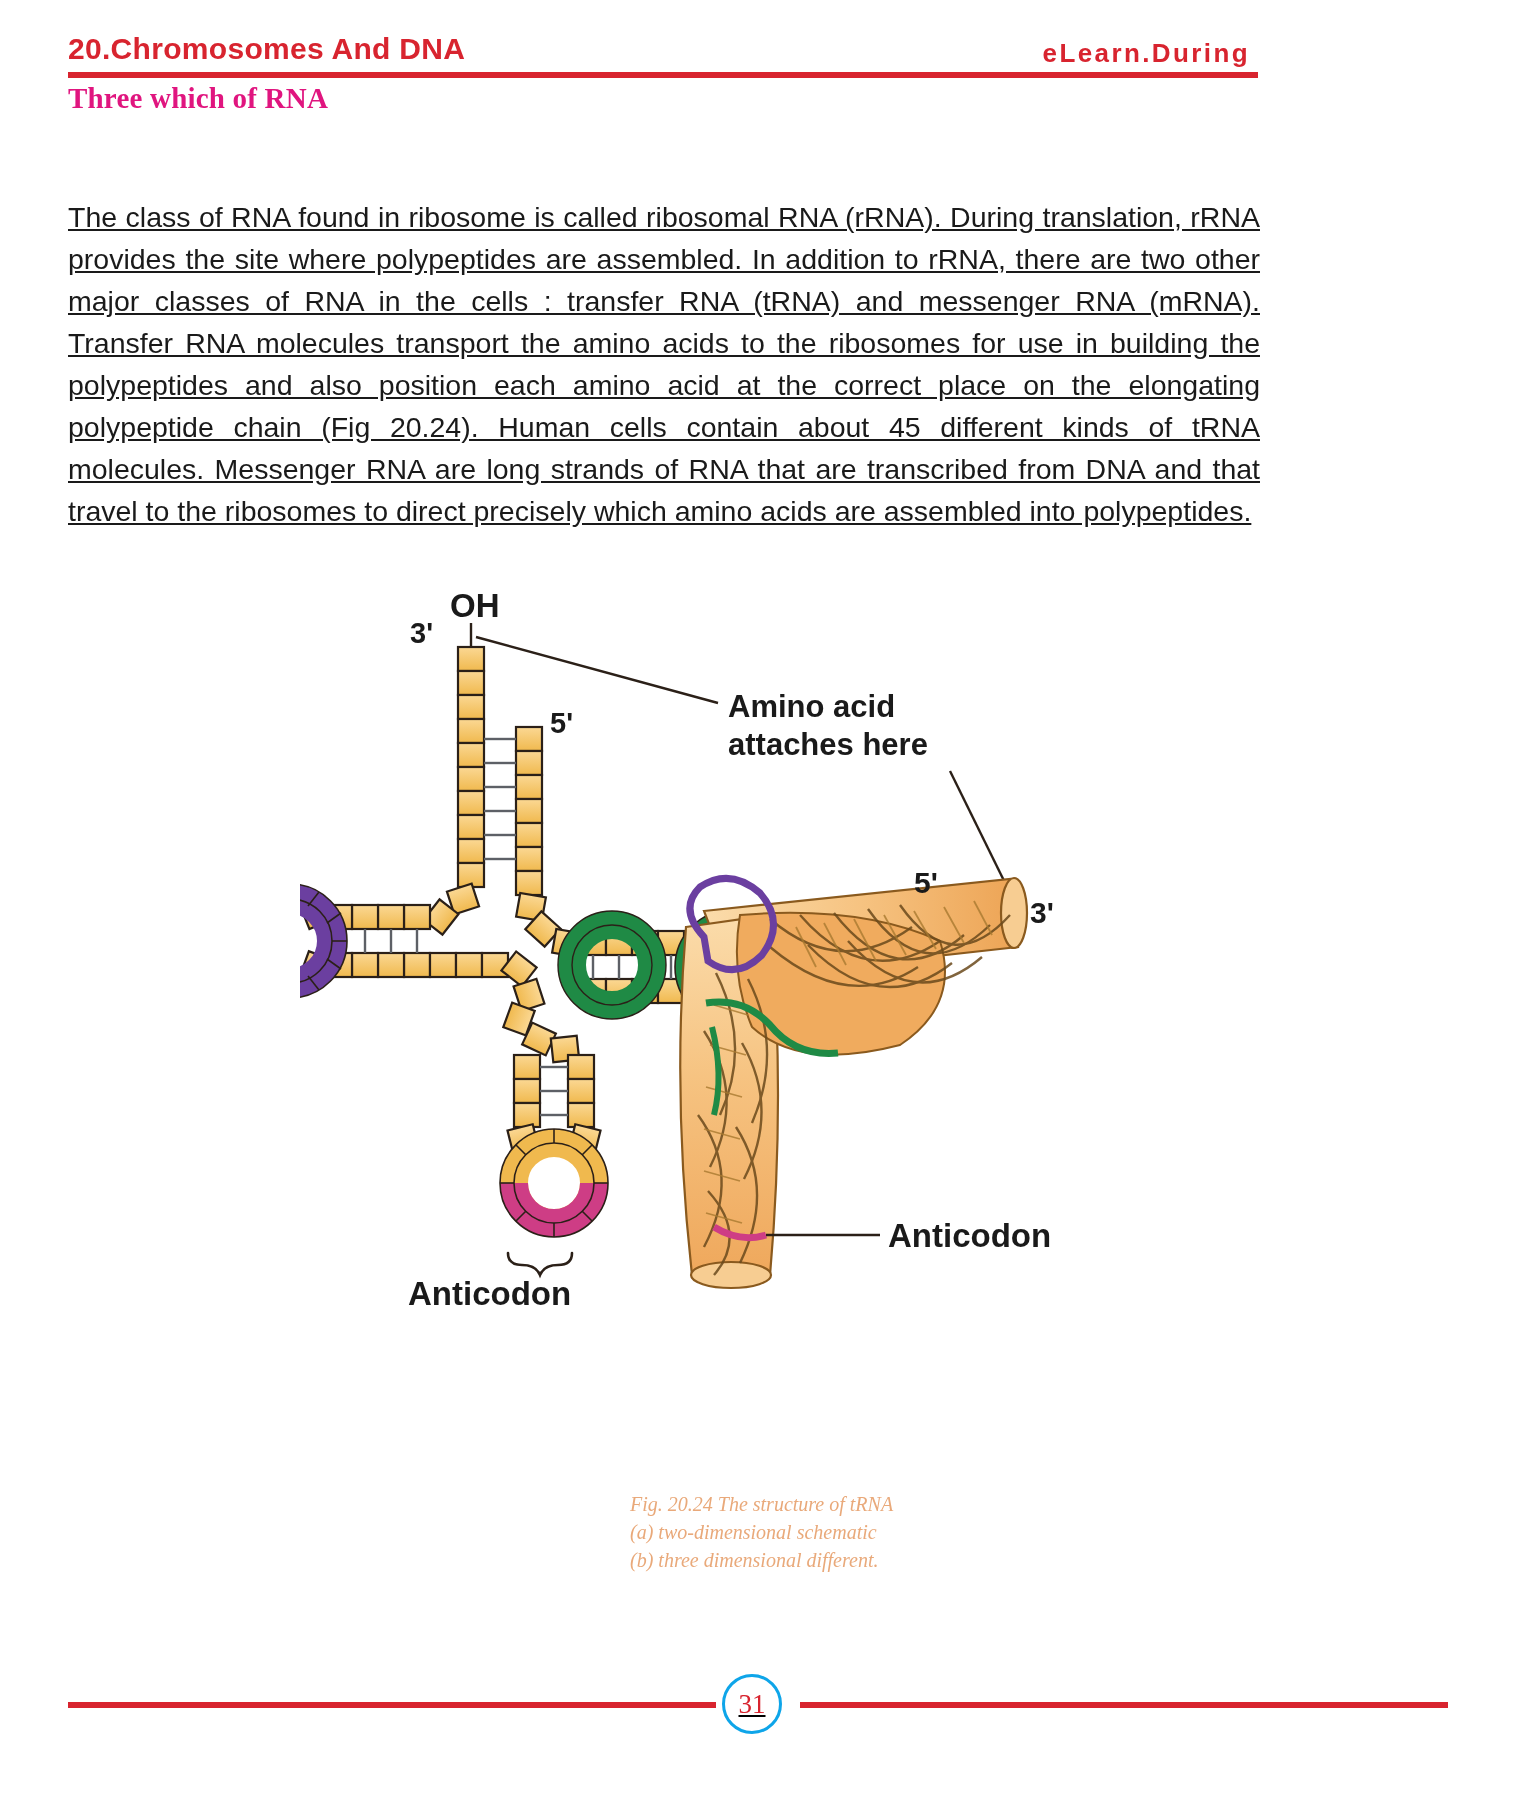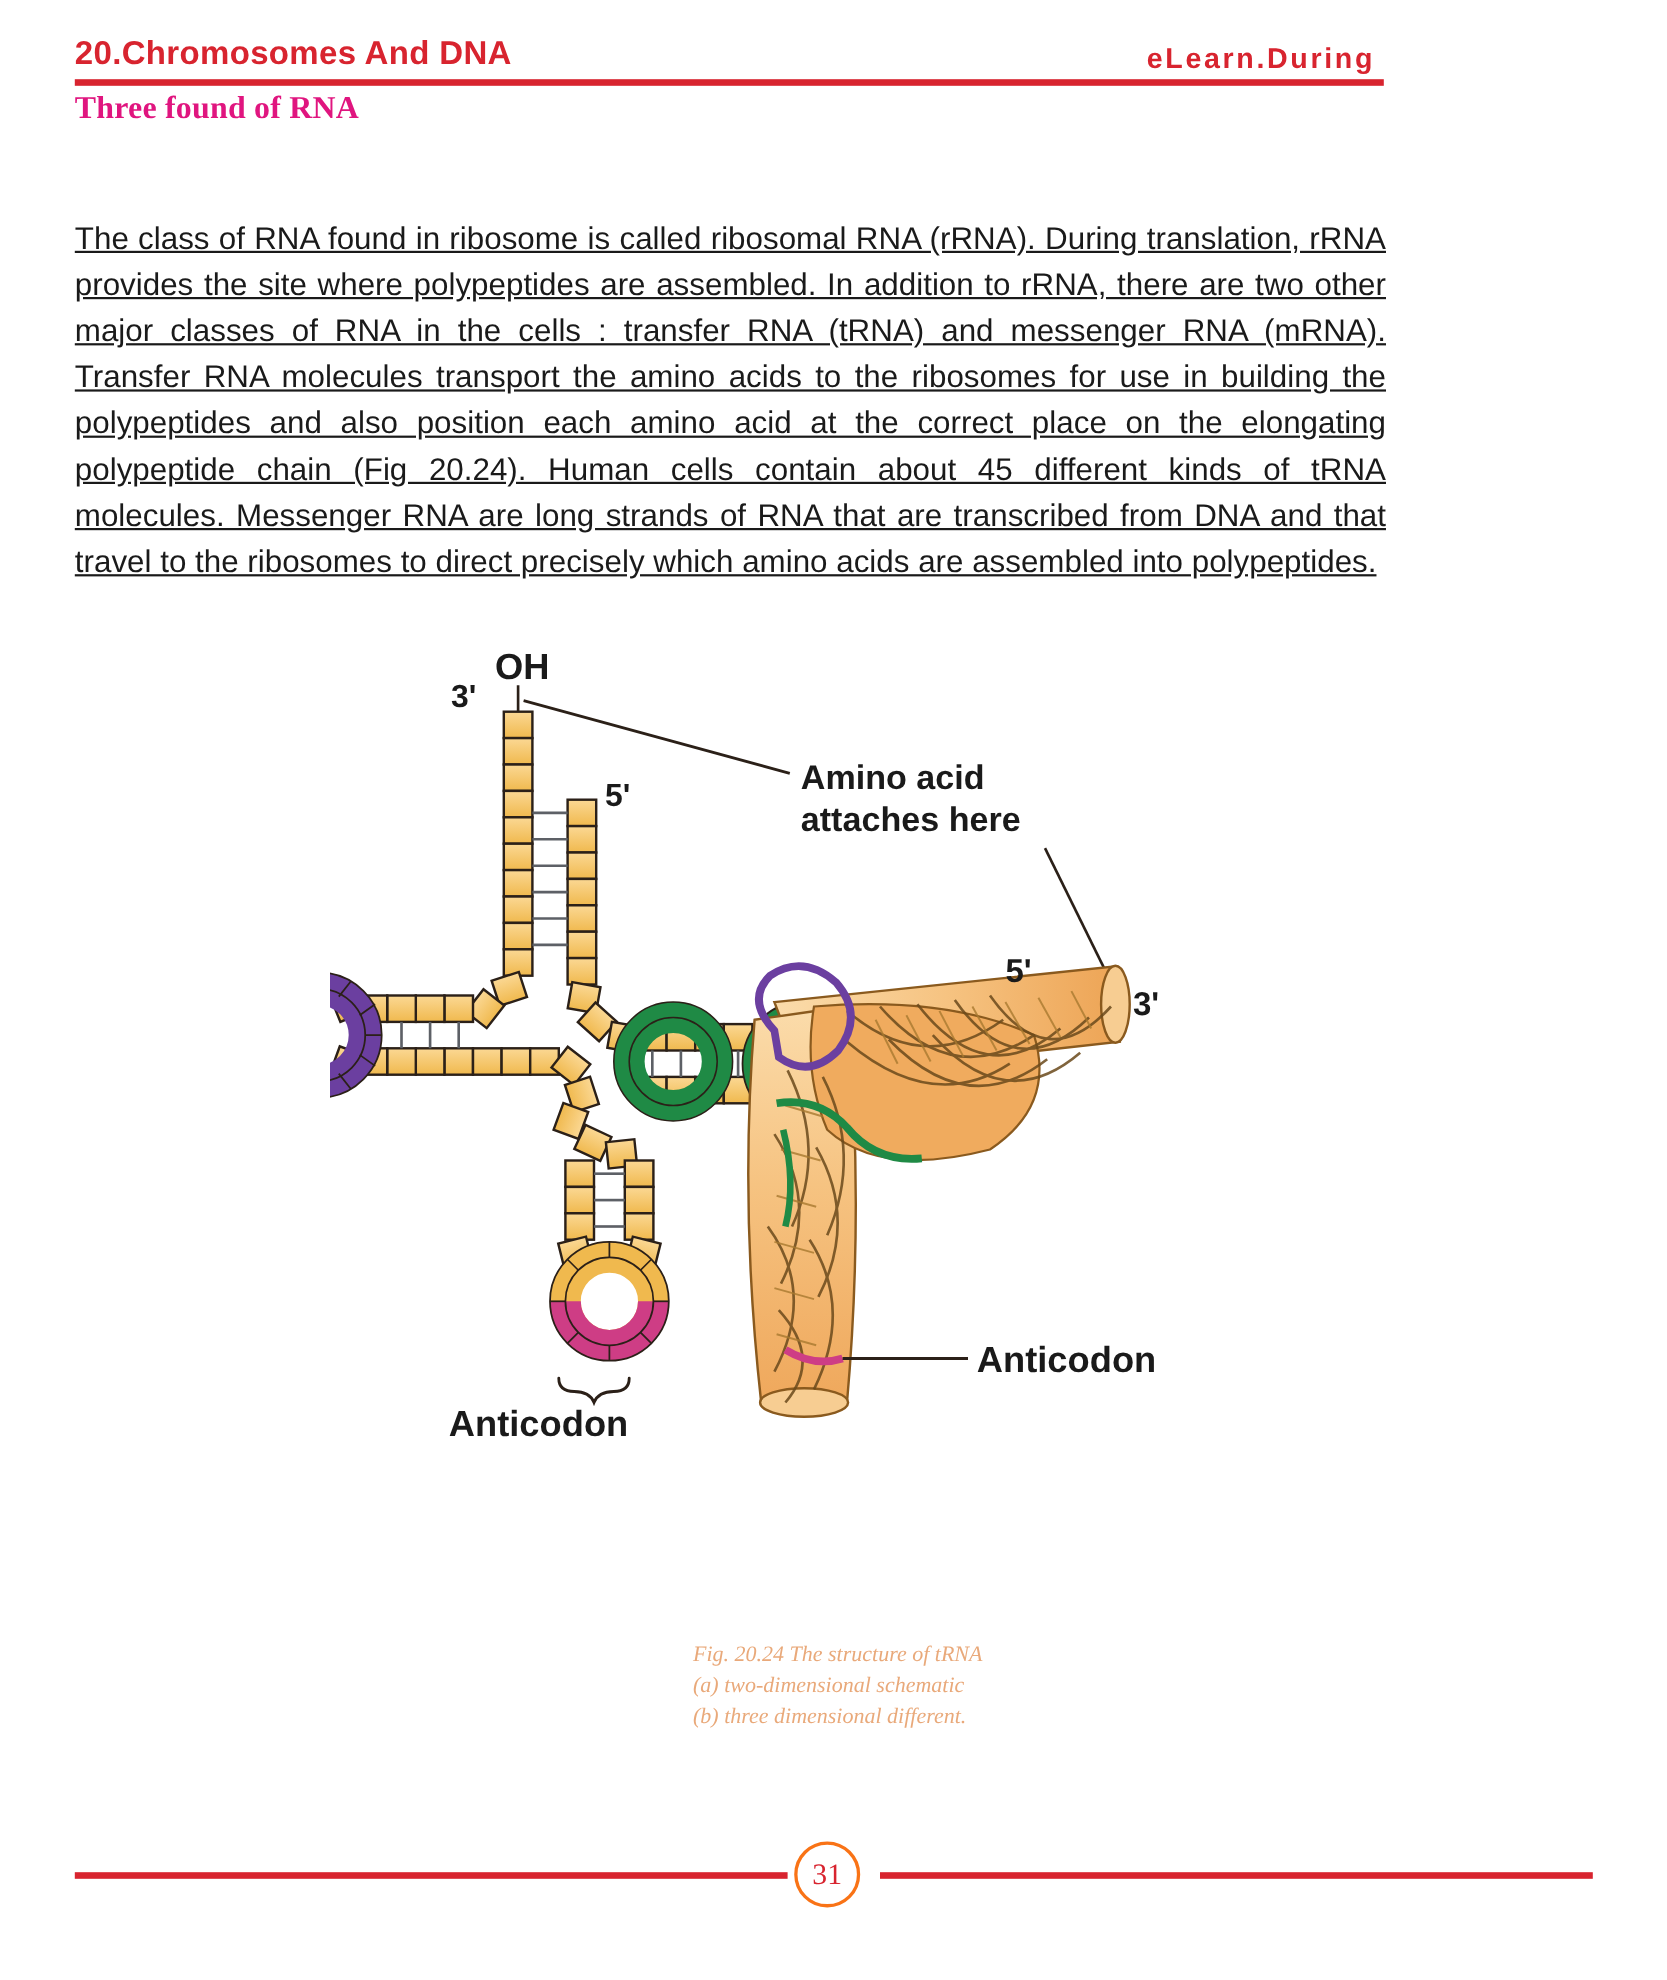--- a/index.html
+++ b/index.html
@@ -131,45 +131,46 @@
     width: 648px;
     height: 6px;
     background: #d8242f;
   }
   .page-num-circle {
     position: absolute;
     left: 722px;
     top: 2px;
     width: 60px;
     height: 60px;
-    border: 3px solid #f97316;
+    border: 3px solid #0ea5e9;
     border-radius: 50%;
     box-sizing: border-box;
     display: flex;
     align-items: center;
     justify-content: center;
+    text-decoration: underline;
   }
   .page-num {
     font-family: "Liberation Serif", serif;
     font-size: 27px;
     color: #d8242f;
     line-height: 1;
   }
 </style>
 </head>
 <body>
 
 <div class="page">
 
   <div class="header">
     <div class="chapter-title">20.Chromosomes And DNA</div>
     <div class="brand">eLearn.During</div>
   </div>
   <div class="header-rule"></div>
-  <div class="section-heading">Three found of RNA</div>
+  <div class="section-heading">Three which of RNA</div>
 
   <div class="body-text">The class of RNA found in ribosome is called ribosomal RNA (rRNA). During translation, rRNA provides the site where polypeptides are assembled. In addition to rRNA, there are two other major classes of RNA in the cells : transfer RNA (tRNA) and messenger RNA (mRNA). Transfer RNA molecules transport the amino acids to the ribosomes for use in building the polypeptides and also position each amino acid at the correct place on the elongating polypeptide chain (Fig 20.24). Human cells contain about 45 different kinds of tRNA molecules. Messenger RNA are long strands of RNA that are transcribed from DNA and that travel to the ribosomes to direct precisely which amino acids are assembled into polypeptides.</div>
 
   <div class="figure">
     <svg width="790" height="820" viewBox="0 0 790 820" xmlns="http://www.w3.org/2000/svg">
       <defs>
         <linearGradient id="ribbonGrad" x1="0" y1="0" x2="0" y2="1">
           <stop offset="0%" stop-color="#fbdcab"></stop>
           <stop offset="45%" stop-color="#f6c381"></stop>
           <stop offset="100%" stop-color="#efa85c"></stop>

